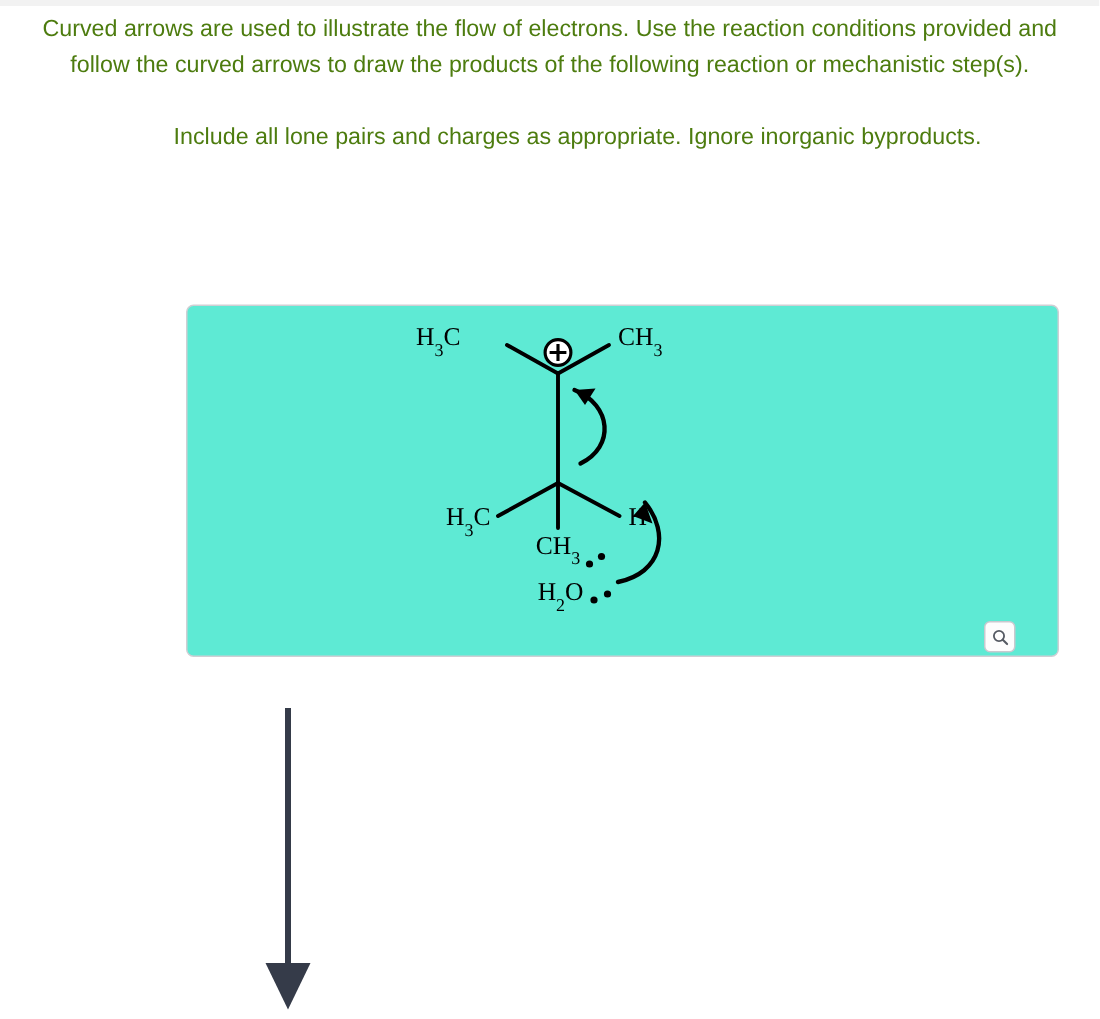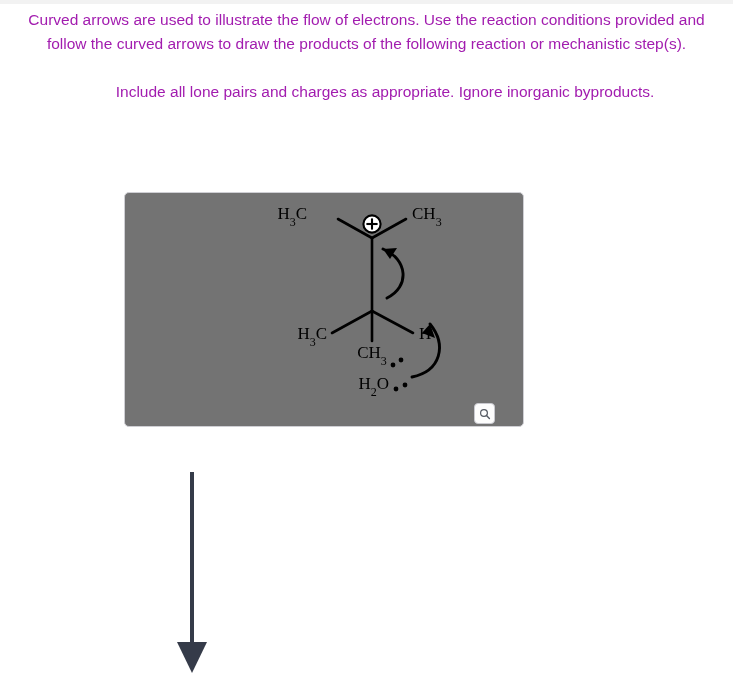--- a/index.html
+++ b/index.html
@@ -22,43 +22,43 @@
     background: #f2f2f2;
   }
   #prompt-block {
     position: absolute;
     left: 0;
     top: 8px;
     width: 733px;
     text-align: center;
     font-size: 15.5px;
     line-height: 24px;
-    color: #a21caf;
+    color: #4d7c0f;
   }
   #prompt-line-1 {
     display: block;
     padding: 0 8px;
   }
   #prompt-line-2 {
     display: block;
     padding: 0 6px;
     margin-top: 24px;
     margin-left: 37px;
   }
 
   
   #structure-card {
     position: absolute;
     left: 124px;
-    top: 192px;
-    width: 400px;
+    top: 203px;
+    width: 582px;
     height: 235px;
     border: 1px solid #cfcfd4;
     border-radius: 5px;
-    background: #737373;
+    background: #5eead4;
     box-sizing: border-box;
   }
   #structure-svg-wrap {
     position: absolute;
     left: 0; top: 0;
     width: 495px; height: 235px;
   }
   #zoom-button {
     position: absolute;
     right: 28px;

